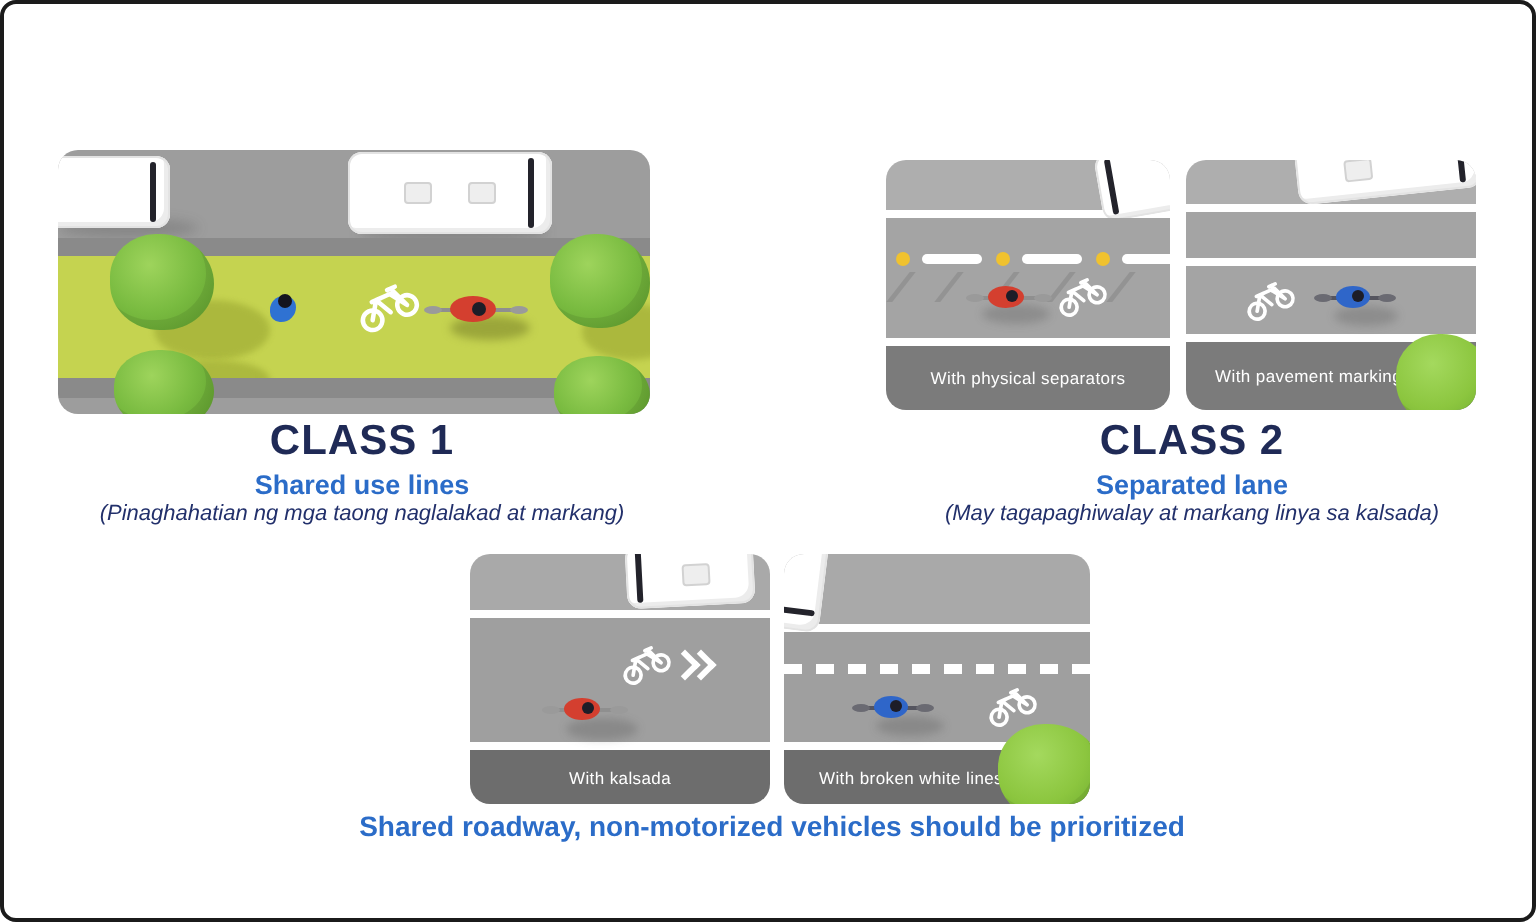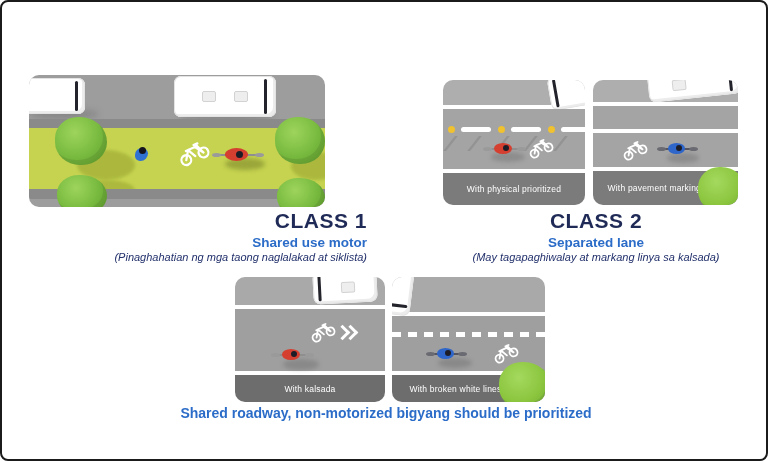--- a/index.html
+++ b/index.html
@@ -152,21 +152,21 @@
       <div class="bike-mark" style="left:84px;top:28px;transform:rotate(-24deg);">
         <svg width="26" height="20" viewBox="0 0 34 24">
           <circle cx="7" cy="17" r="5.2"></circle>
             <circle cx="27" cy="17" r="5.2"></circle>
           <path d="M7 17 L13 8 H21 L27 17 M13 8 L17.5 17 M10.5 8 H16 M20.5 5.5 H25 M22.5 5.5 L27 17"></path>
         </svg>
       </div>
     </div>
     <div class="gap"></div>
     <div class="strip label-bar" style="height:32px;background:#7b7b7b;">
-      <span>With physical prioritized</span>
+      <span>With physical separators</span>
     </div>
   </div>
 
   <div class="panel" style="left:591px;top:78px;width:145px;height:125px;">
     <div class="strip" style="height:22px;background:#aeaeae;">
       <div class="bus" style="left:55px;top:-12px;width:92px;height:30px;transform:rotate(-6deg);">
         <div class="slit" style="right:8px;"></div>
         <div class="hatch" style="left:24px;top:10px;"></div>
       </div>
     </div>
@@ -255,29 +255,29 @@
         </svg>
       </div>
     </div>
     <div class="gap"></div>
     <div class="strip label-bar" style="height:27px;background:#6d6d6d;">
       <span style="margin-right:26px;">With broken white lines</span>
     </div>
     <div class="tree" style="right:-6px;bottom:-8px;width:52px;height:48px;background:radial-gradient(circle at 38% 32%,#a4d95e 0%,#8cc63f 52%,#68a52c 100%);"></div>
   </div>
 
-  <div class="class-text" style="left:15px;top:207px;width:350px;text-align:right;">
+  <div class="class-text" style="left:4px;top:207px;width:350px;">
     <div class="class-title">CLASS 1</div>
-    <div class="class-sub">Shared use motor</div>
-    <div class="class-desc">(Pinaghahatian ng mga taong naglalakad at siklista)</div>
+    <div class="class-sub">Shared use lines</div>
+    <div class="class-desc">(Pinaghahatian ng mga taong naglalakad at markang)</div>
   </div>
 
   <div class="class-text" style="left:420px;top:207px;width:348px;">
     <div class="class-title">CLASS 2</div>
     <div class="class-sub">Separated lane</div>
     <div class="class-desc">(May tagapaghiwalay at markang linya sa kalsada)</div>
   </div>
 
   <div class="class-text c3" style="left:134px;top:401px;width:500px;">
-    <div class="class-sub">Shared roadway, non-motorized bigyang should be prioritized</div>
+    <div class="class-sub">Shared roadway, non-motorized vehicles should be prioritized</div>
   </div>
 
 </div>
 
 </body></html>

